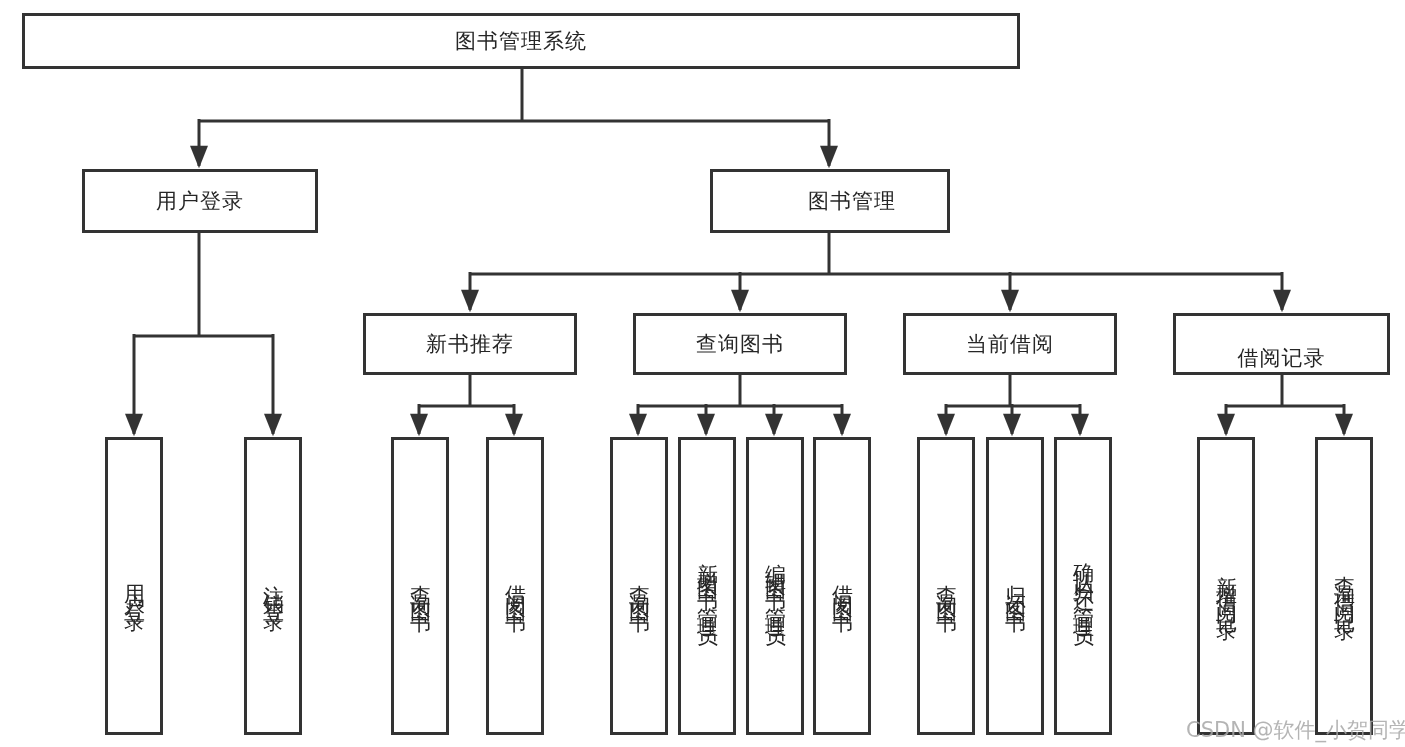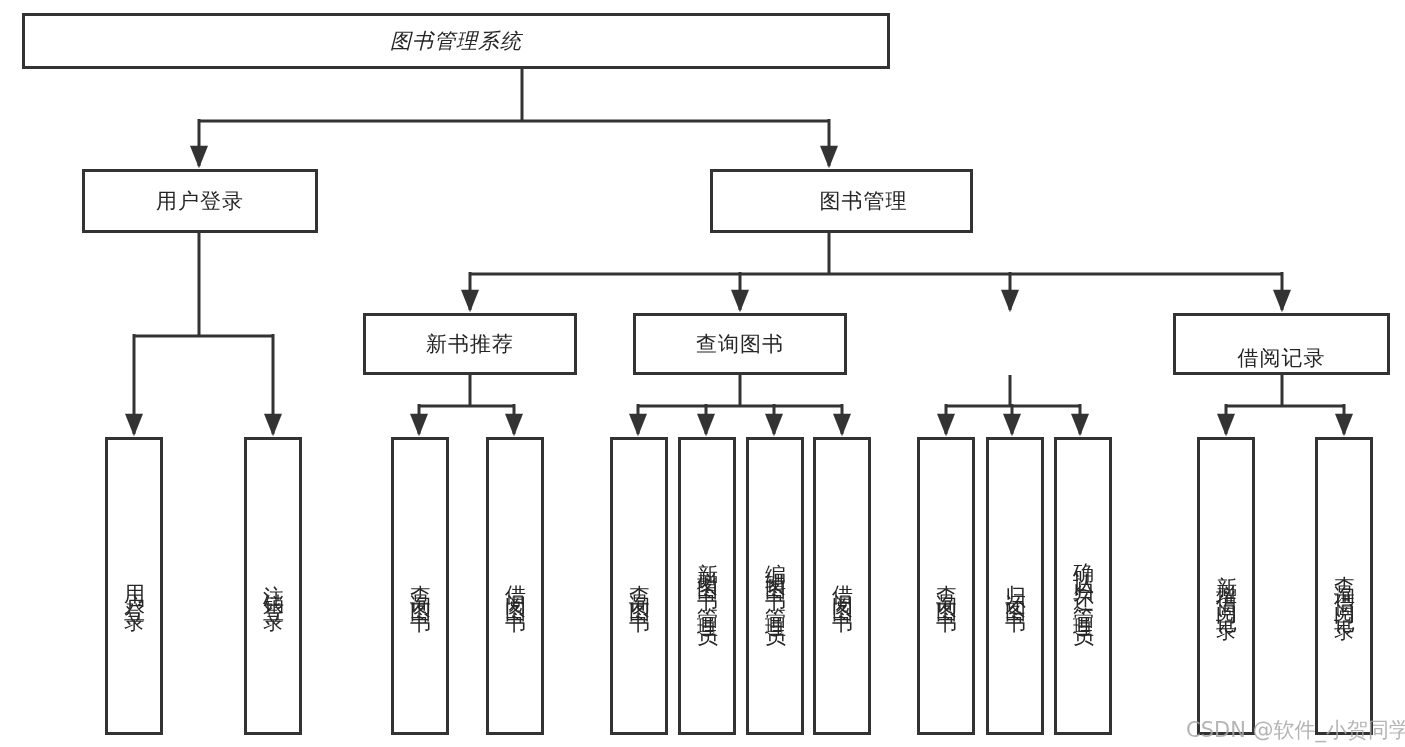--- a/index.html
+++ b/index.html
@@ -24,24 +24,24 @@
   .node{
     position:absolute;
     box-sizing:border-box;
     background:#ffffff;
     border:3px solid var(--line);
     display:flex;align-items:center;justify-content:center;
     font-size:21px;
     letter-spacing:1px;
     white-space:nowrap;
   }
-  .root-box{left:22px;top:13px;width:868px;height:56px;font-style:italic;}
+  .root-box{left:22px;top:13px;width:998px;height:56px;}
   .l2{height:64px;}
   .l2.user-login{left:82px;top:169px;width:236px;}
-  .l2.book-mgmt{left:710px;top:169px;width:263px;padding-left:44px;}
+  .l2.book-mgmt{left:710px;top:169px;width:240px;padding-left:44px;}
   .l3{height:62px;width:214px;top:313px;}
   .l3.new-book{left:363px;}
   .l3.book-borrow{left:633px;}
   .l3.current-borrow{left:903px;}
   .l3.borrow-record{left:1173px;width:217px;align-items:flex-end;}
 
   .leaf{
     position:absolute;
     box-sizing:border-box;
     top:437px;width:58px;height:298px;
@@ -144,20 +144,23 @@
   <div class="node l2 book-mgmt">
     <span>图书管理</span>
   </div>
 
   <div class="node l3 new-book">
     <span>新书推荐</span>
   </div>
   <div class="node l3 book-borrow">
     <span>查询图书</span>
   </div>
+  <div class="node l3 current-borrow">
+    <span>当前借阅</span>
+  </div>
   <div class="node l3 borrow-record">
     <span>借阅记录</span>
   </div>
 
   <div class="leaf p1">
     <span class="vtext">用户登录</span>
   </div>
   <div class="leaf p2">
     <span class="vtext">注销登录</span>
   </div>

